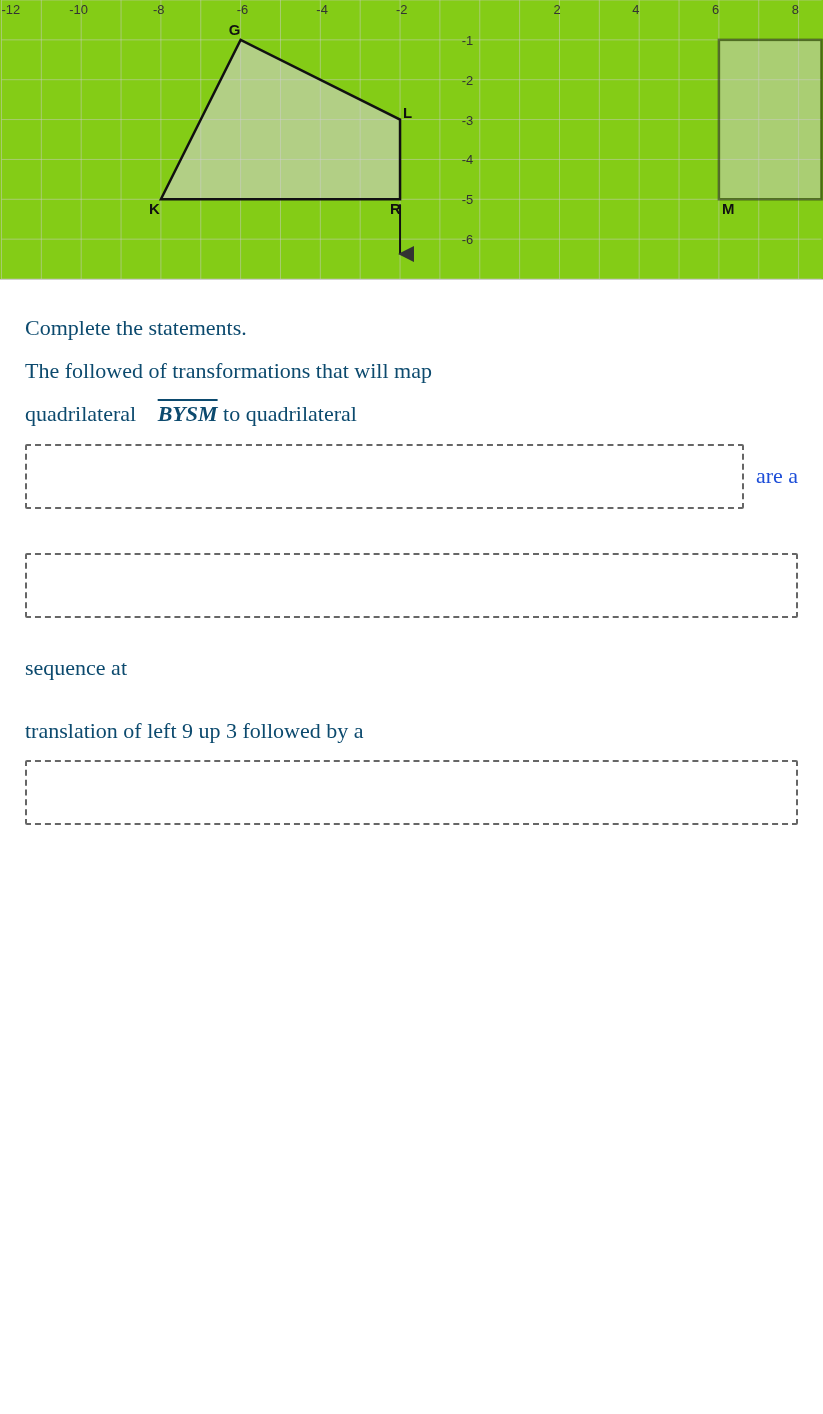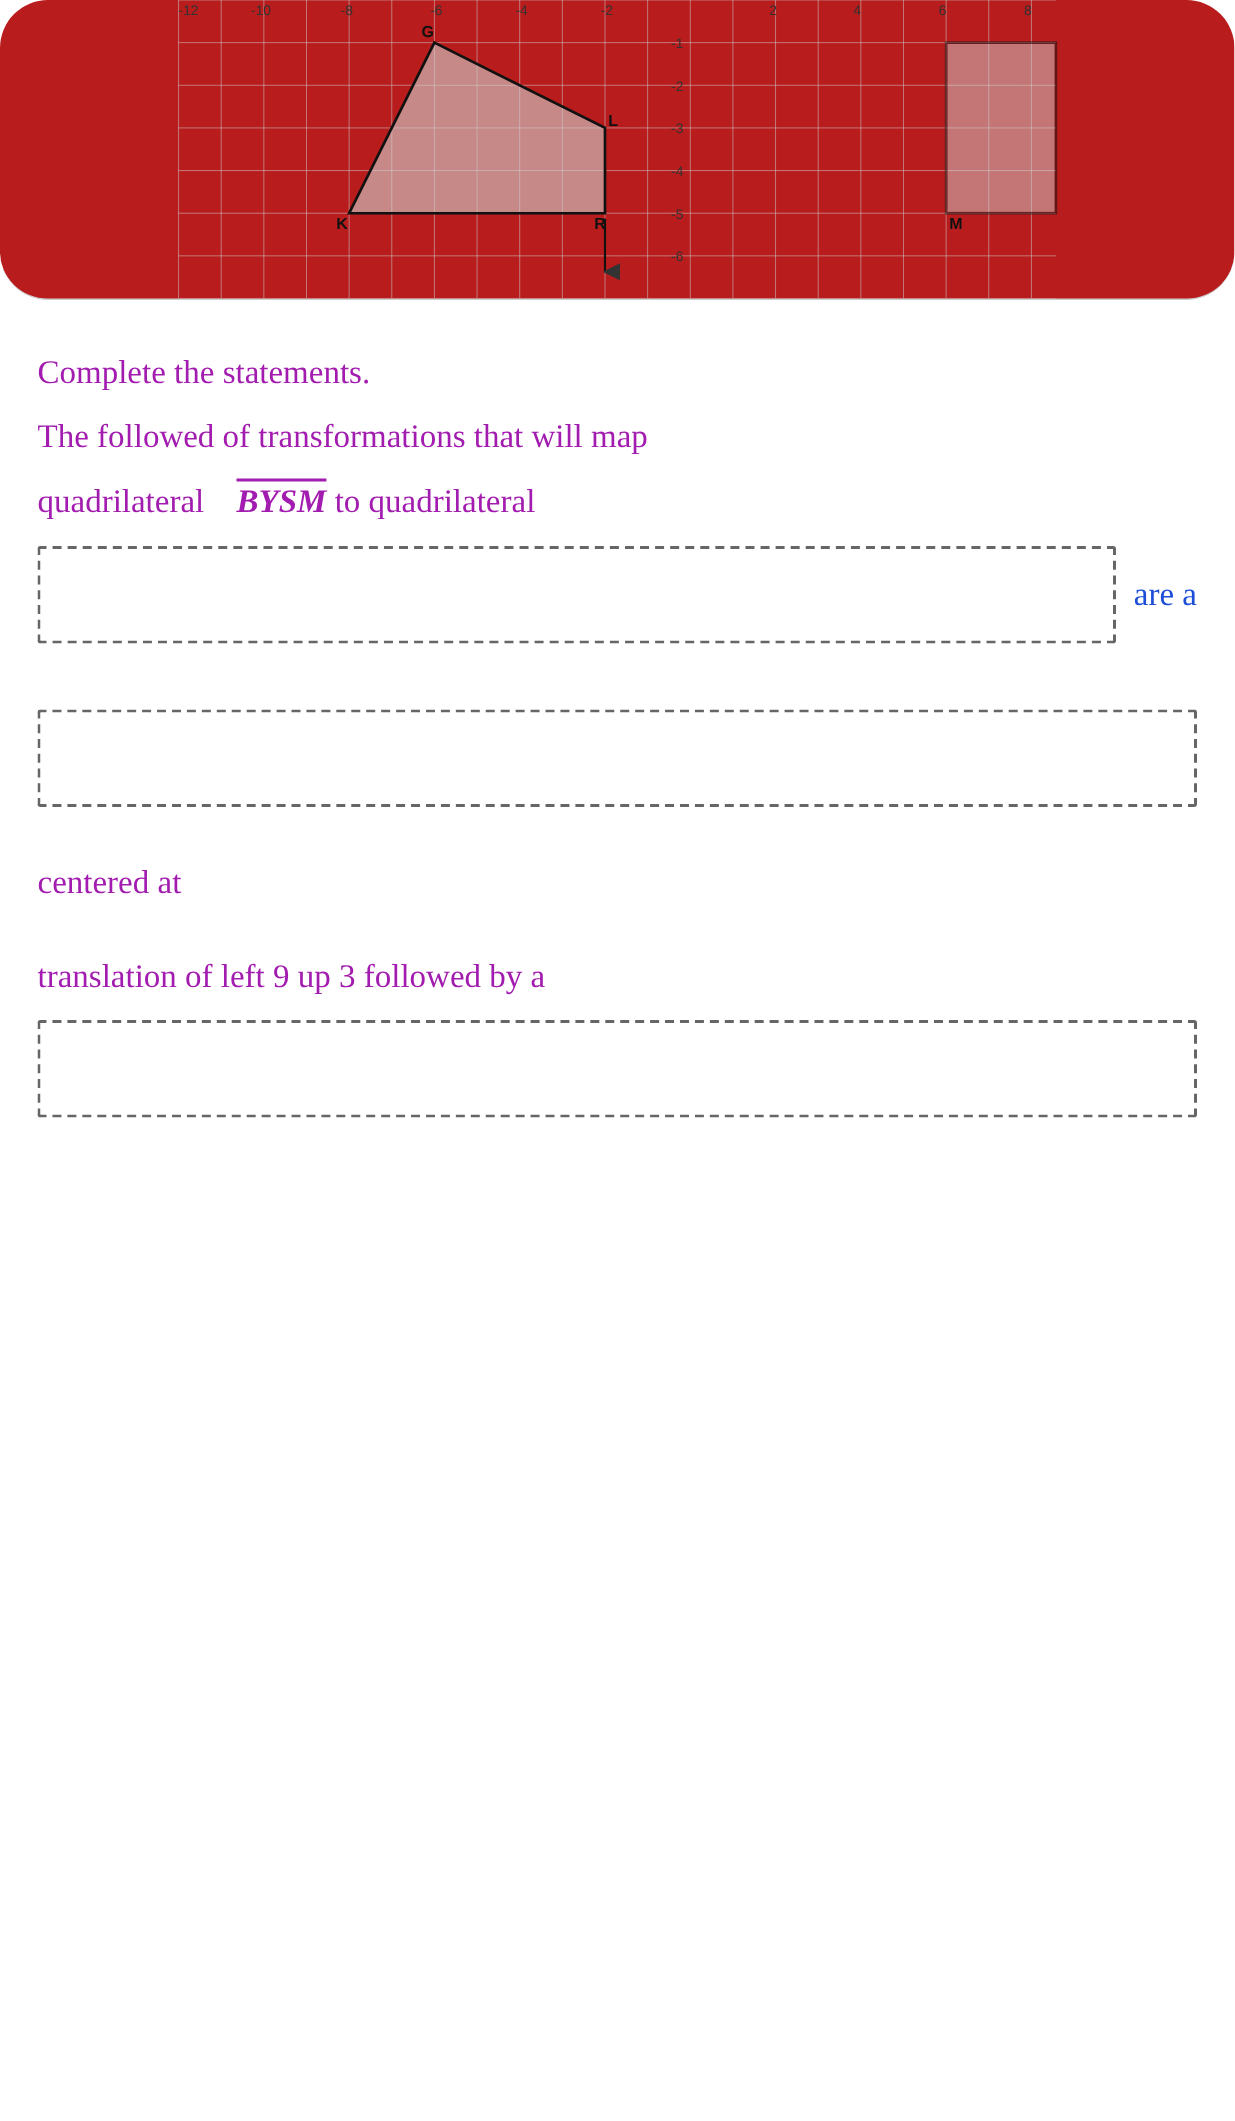--- a/index.html
+++ b/index.html
@@ -11,47 +11,46 @@
     body {
       font-family: Georgia, 'Times New Roman', serif;
       background: #ffffff;
       width: 823px;
       min-height: 1414px;
       overflow-x: hidden;
     }
 
     .graph-section {
       width: 100%;
-      height: 200px;
-      background: #b91c1c;
+      height: 280px;
+      background: #84cc16;
       position: relative;
       border-bottom: 1px solid #ccc;
       overflow: hidden;
-      border-radius: 32px;
     }
 
     .graph-canvas {
       width: 100%;
       height: 100%;
     }
 
     .content-section {
       padding: 30px 25px 20px 25px;
     }
 
     .intro-text {
       font-size: 22px;
       color: #111;
       margin-bottom: 30px;
       line-height: 1.5;
     }
 
     .statement-text {
       font-size: 22px;
-      color: #a21caf;
+      color: #0c4a6e;
       line-height: 1.6;
       margin-bottom: 8px;
     }
 
     .math-italic {
       font-style: italic;
       font-weight: bold;
       text-decoration: overline;
       font-family: 'Times New Roman', serif;
       margin-left: 16px;
@@ -233,21 +232,21 @@
   </div>
 
   <div class="section-spacer"></div>
 
 
   <div class="dropdown-box">
   </div>
 
   <div class="section-spacer"></div>
 
-  <p class="statement-text">centered at</p>
+  <p class="statement-text">sequence at</p>
 
 
   <div class="section-spacer"></div>
 
   <p class="statement-text">translation of left 9 up 3 followed by a</p>
 
   <div class="dropdown-box">
   </div>
 
 </div>

